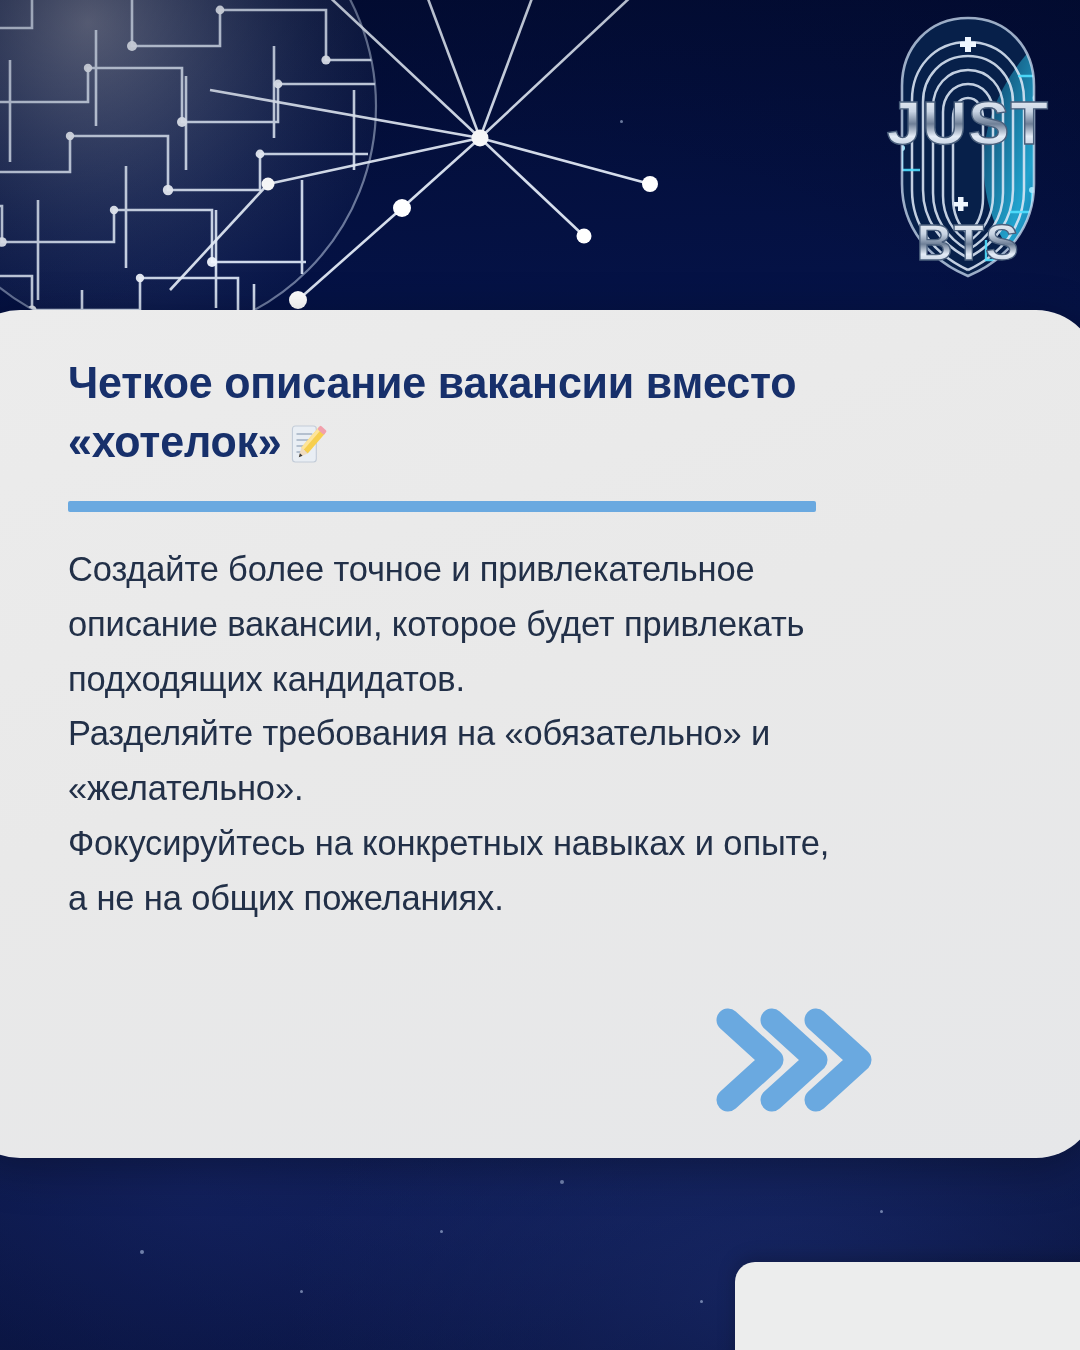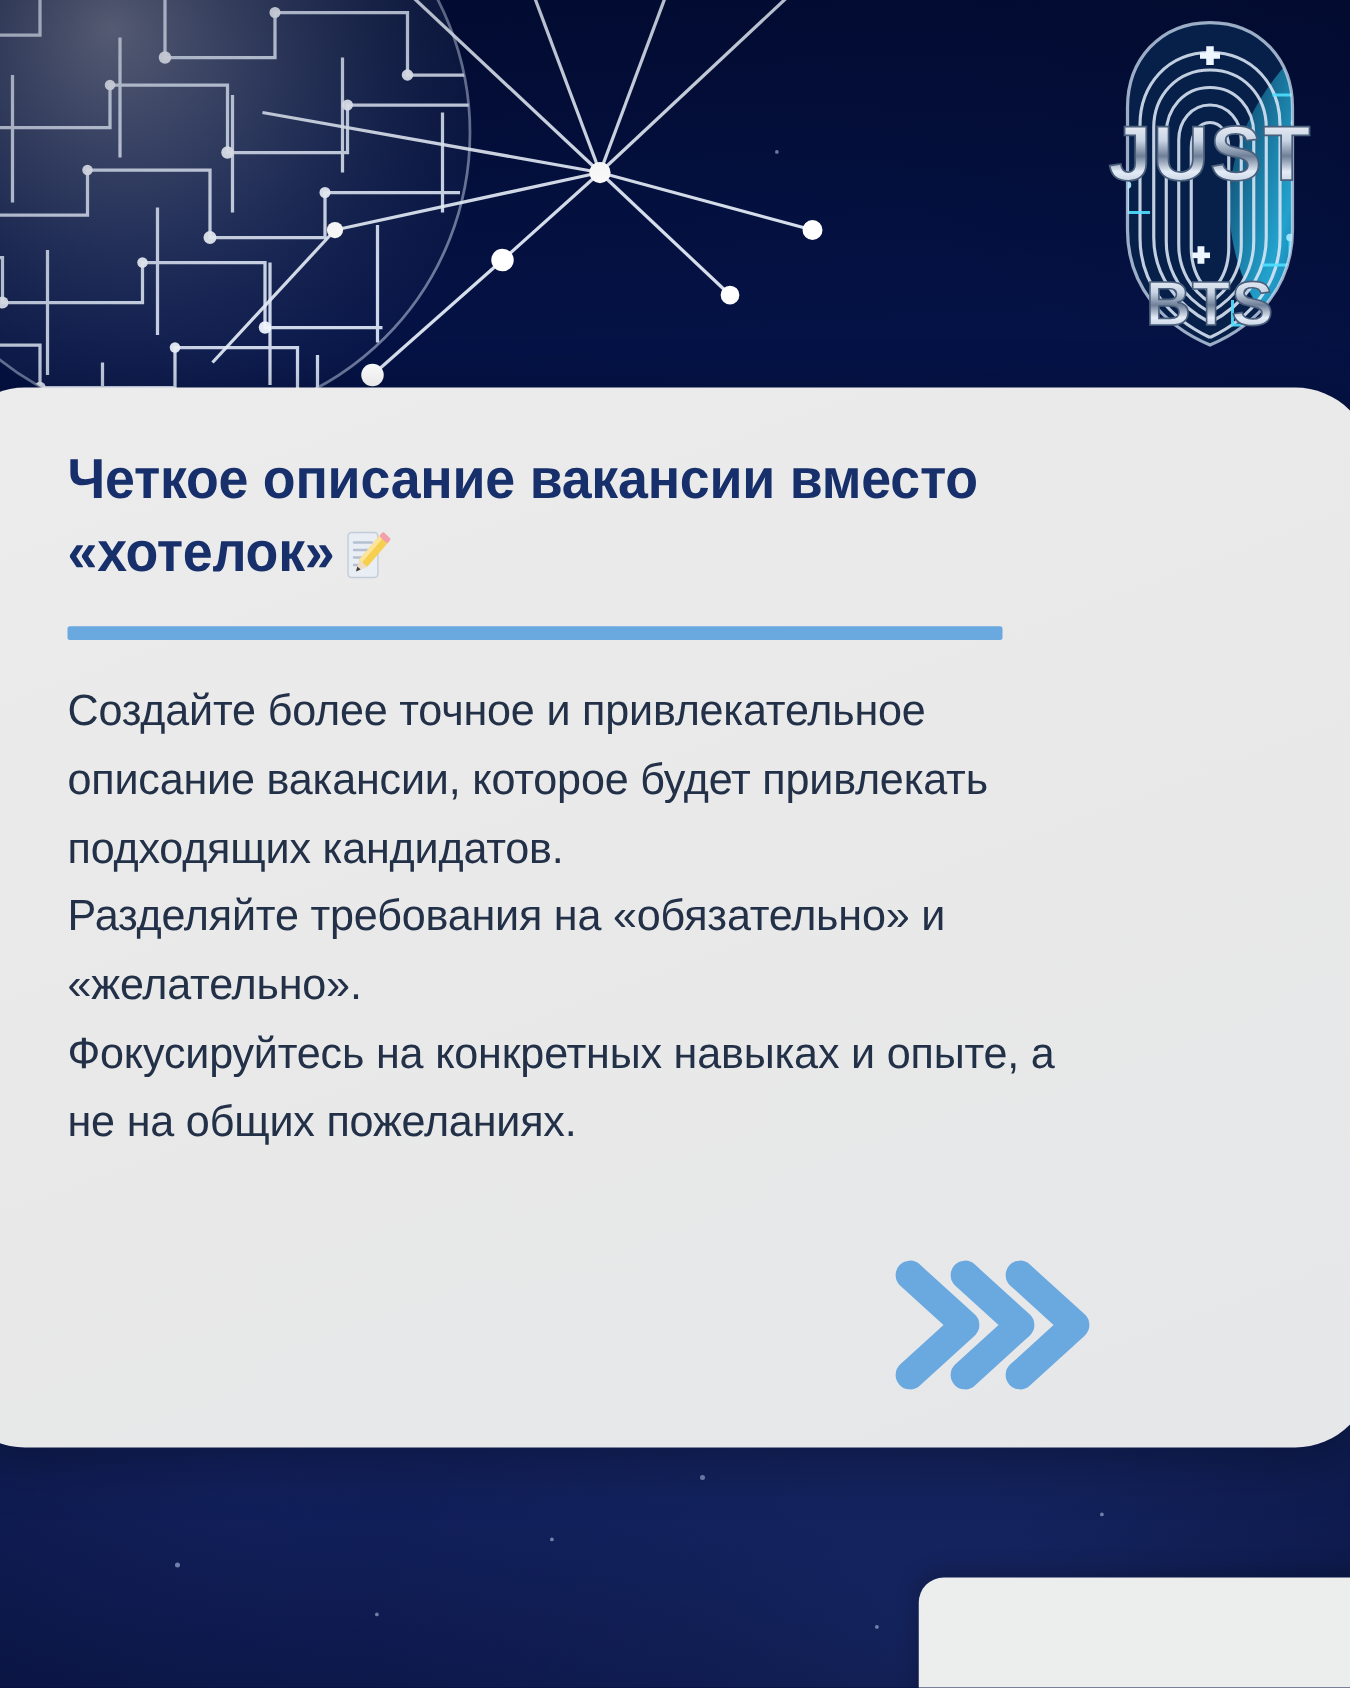--- a/index.html
+++ b/index.html
@@ -32,21 +32,21 @@
   
   .logo{position:absolute;left:868px;top:2px;width:200px;height:296px;}
 
   
   .card{
     position:absolute;left:-42px;top:310px;width:1140px;height:848px;
     background:linear-gradient(160deg,#ececec 0%,#e9e9e9 45%,#e6e7e9 100%);
     border-radius:62px;
     box-shadow:0 10px 46px rgba(0,0,0,.30);
   }
-  .card-inner{position:absolute;left:96px;top:44px;right:238px;}
+  .card-inner{position:absolute;left:110px;top:44px;right:238px;}
 
   .heading{
     font-size:45px;line-height:1.30;font-weight:700;color:#17306b;
     letter-spacing:-.2px;margin:0;
     font-family:"Liberation Sans","DejaVu Sans",sans-serif;
     transform:scaleX(.955);transform-origin:left top;
   }
   .memo{
     display:inline-block;width:46px;height:46px;position:relative;
     vertical-align:-10px;margin-left:2px;

